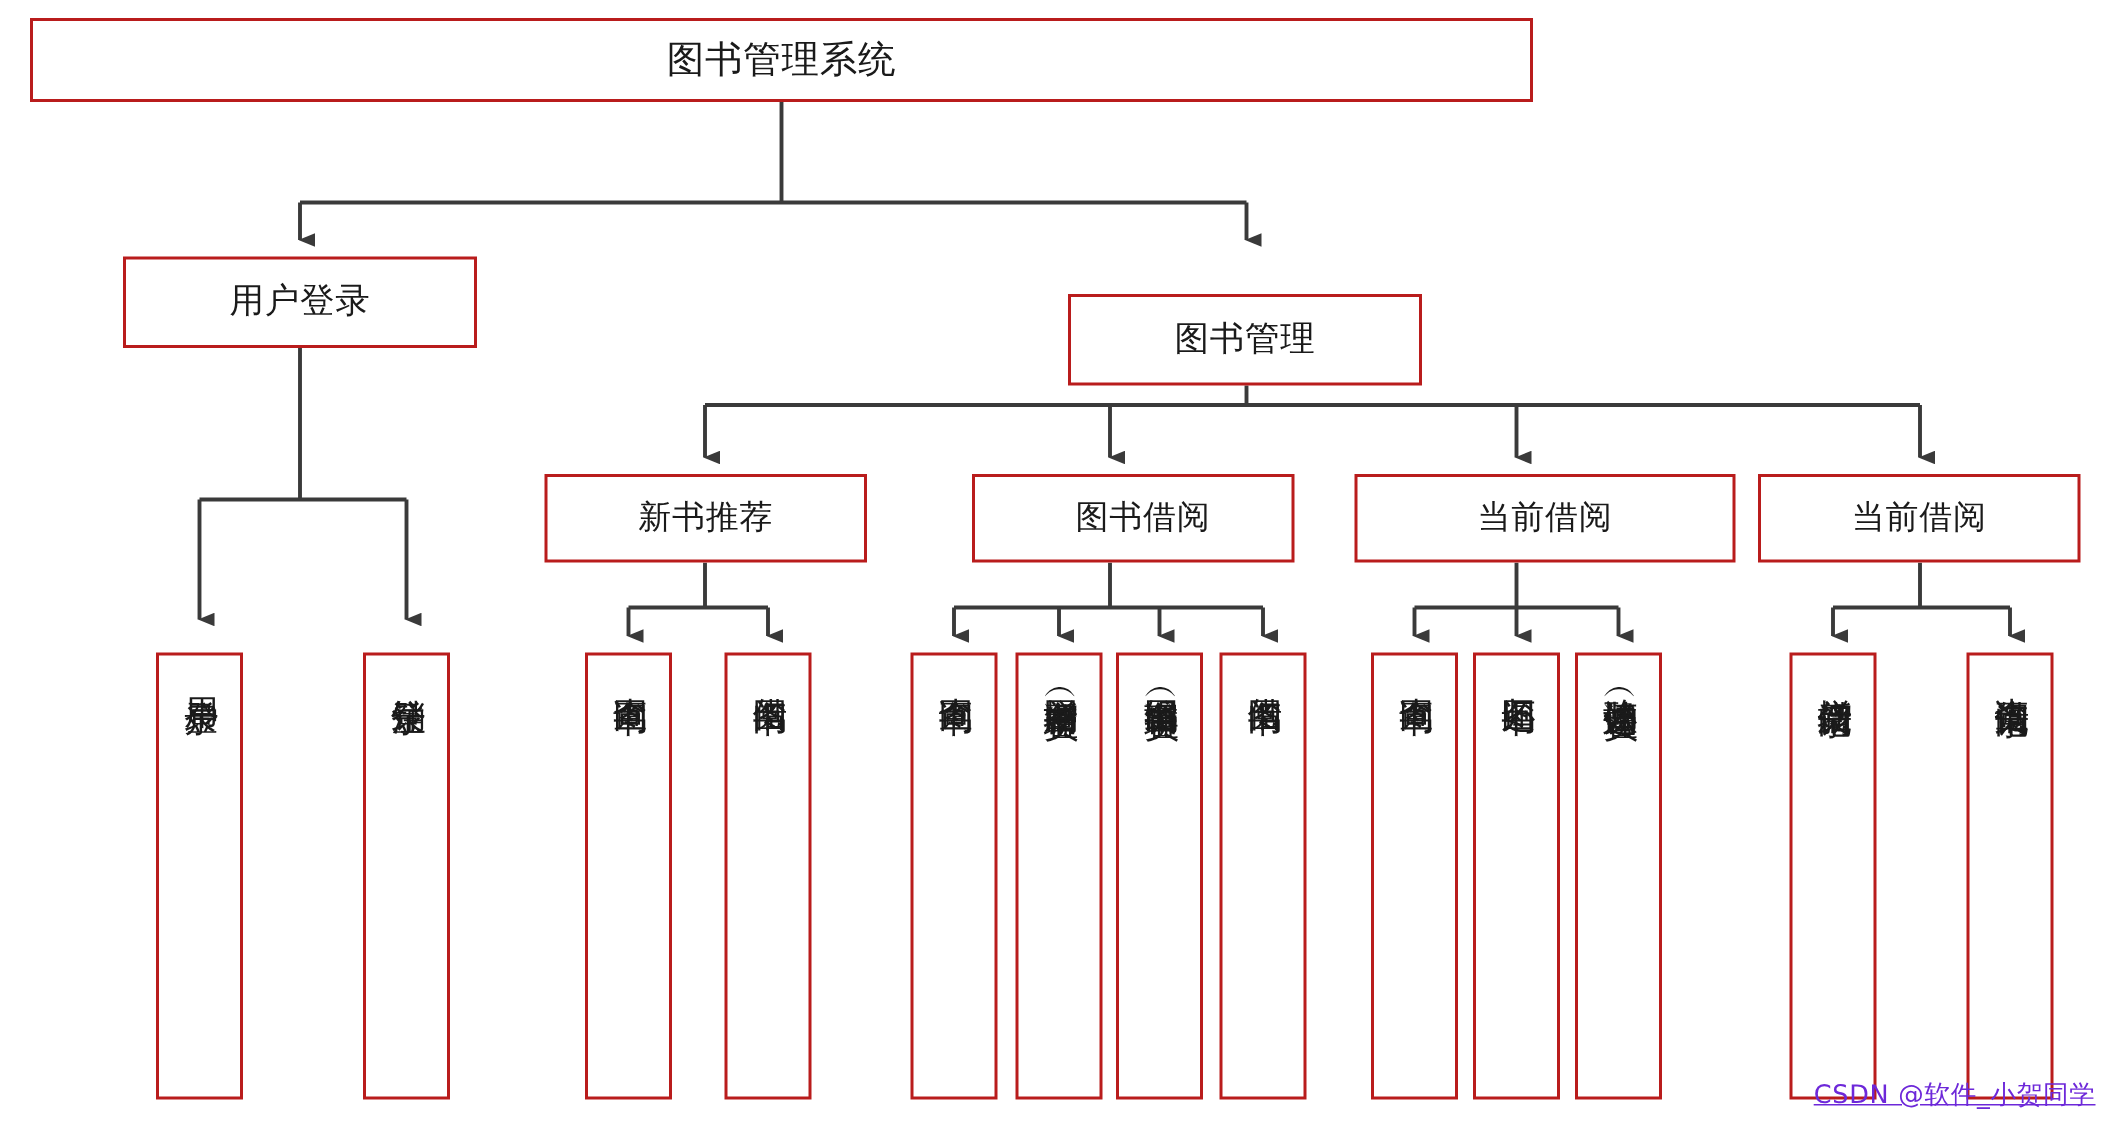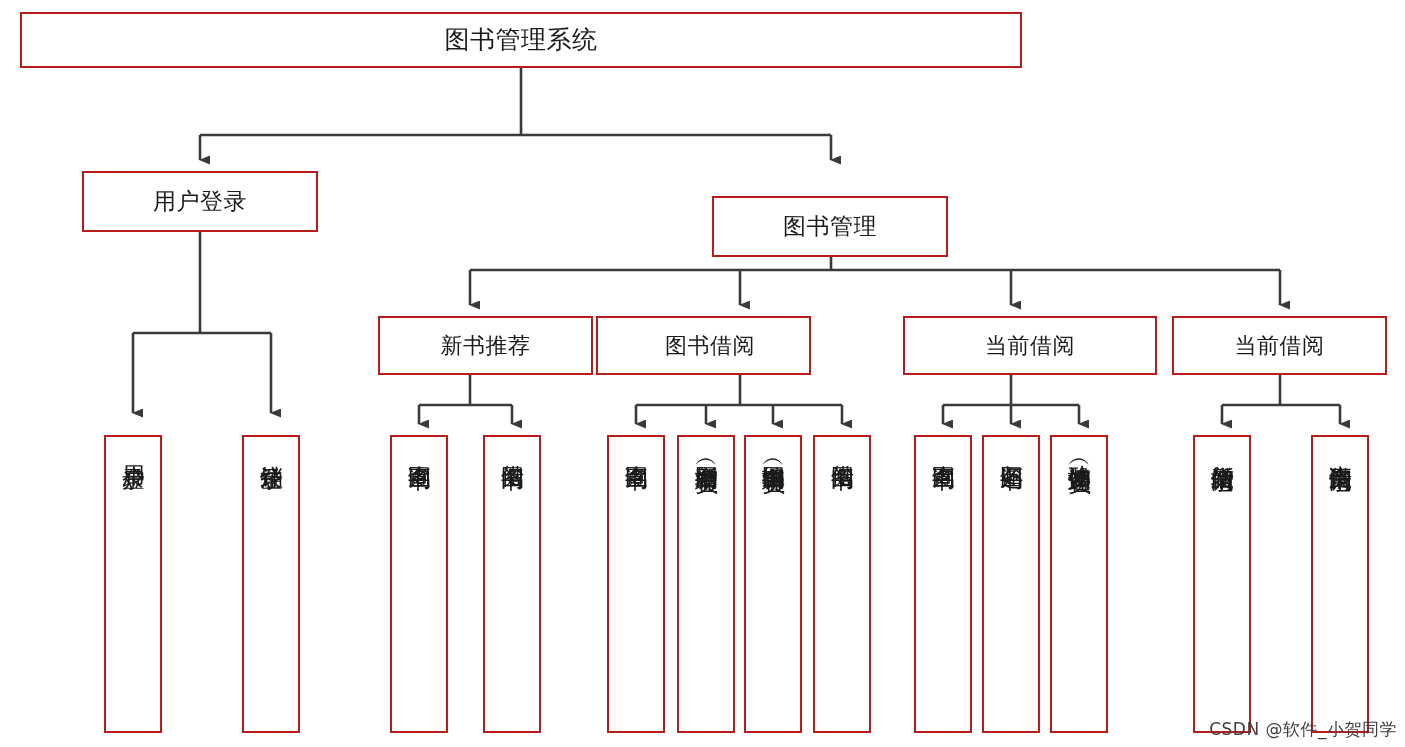--- a/index.html
+++ b/index.html
@@ -59,23 +59,24 @@
     line-height: 1.12;
     letter-spacing: 1px;
     white-space: nowrap;
     display: block;
   }
   .watermark {
     position: absolute;
     right: 8px;
     bottom: 6px;
     font-size: 17px;
-    color: #404040;
+    color: #6d28d9;
     letter-spacing: 0.5px;
     white-space: nowrap;
+    text-decoration: underline;
   }
 </style>
 </head>
 <body>
 
 <div id="diagram-root">
 
   <svg class="wires" viewBox="0 0 1405 747" xmlns="http://www.w3.org/2000/svg">
     <defs>
       <marker id="arrowhead" markerWidth="9" markerHeight="11" refX="4.5" refY="10" orient="auto" markerUnits="userSpaceOnUse">
@@ -130,24 +131,24 @@
     <span class="node-label">图书管理系统</span>
   </div>
 
   <div class="node level2" style="left:82px; top:171px; width:236px; height:61px;">
     <span class="node-label">用户登录</span>
   </div>
   <div class="node level2" style="left:712px; top:171px; width:236px; height:61px;margin-top:25px;">
     <span class="node-label">图书管理</span>
   </div>
 
-  <div class="node level3" style="left:378px; top:316px; width:215px; height:59px;">
+  <div class="node level3" style="left:363px; top:316px; width:215px; height:59px;">
     <span class="node-label">新书推荐</span>
   </div>
-  <div class="node level3" style="left:596px; top:316px; width:215px; height:59px;padding-left:13px;">
+  <div class="node level3" style="left:648px; top:316px; width:215px; height:59px;padding-left:13px;">
     <span class="node-label">图书借阅</span>
   </div>
   <div class="node level3" style="left:903px; top:316px; width:254px; height:59px;align-items:center;">
     <span class="node-label">当前借阅</span>
   </div>
   <div class="node level3" style="left:1172px; top:316px; width:215px; height:59px;">
     <span class="node-label">当前借阅</span>
   </div>
 
   <div class="node leaf" style="left:104px; top:435px; width:58px; height:298px;">

